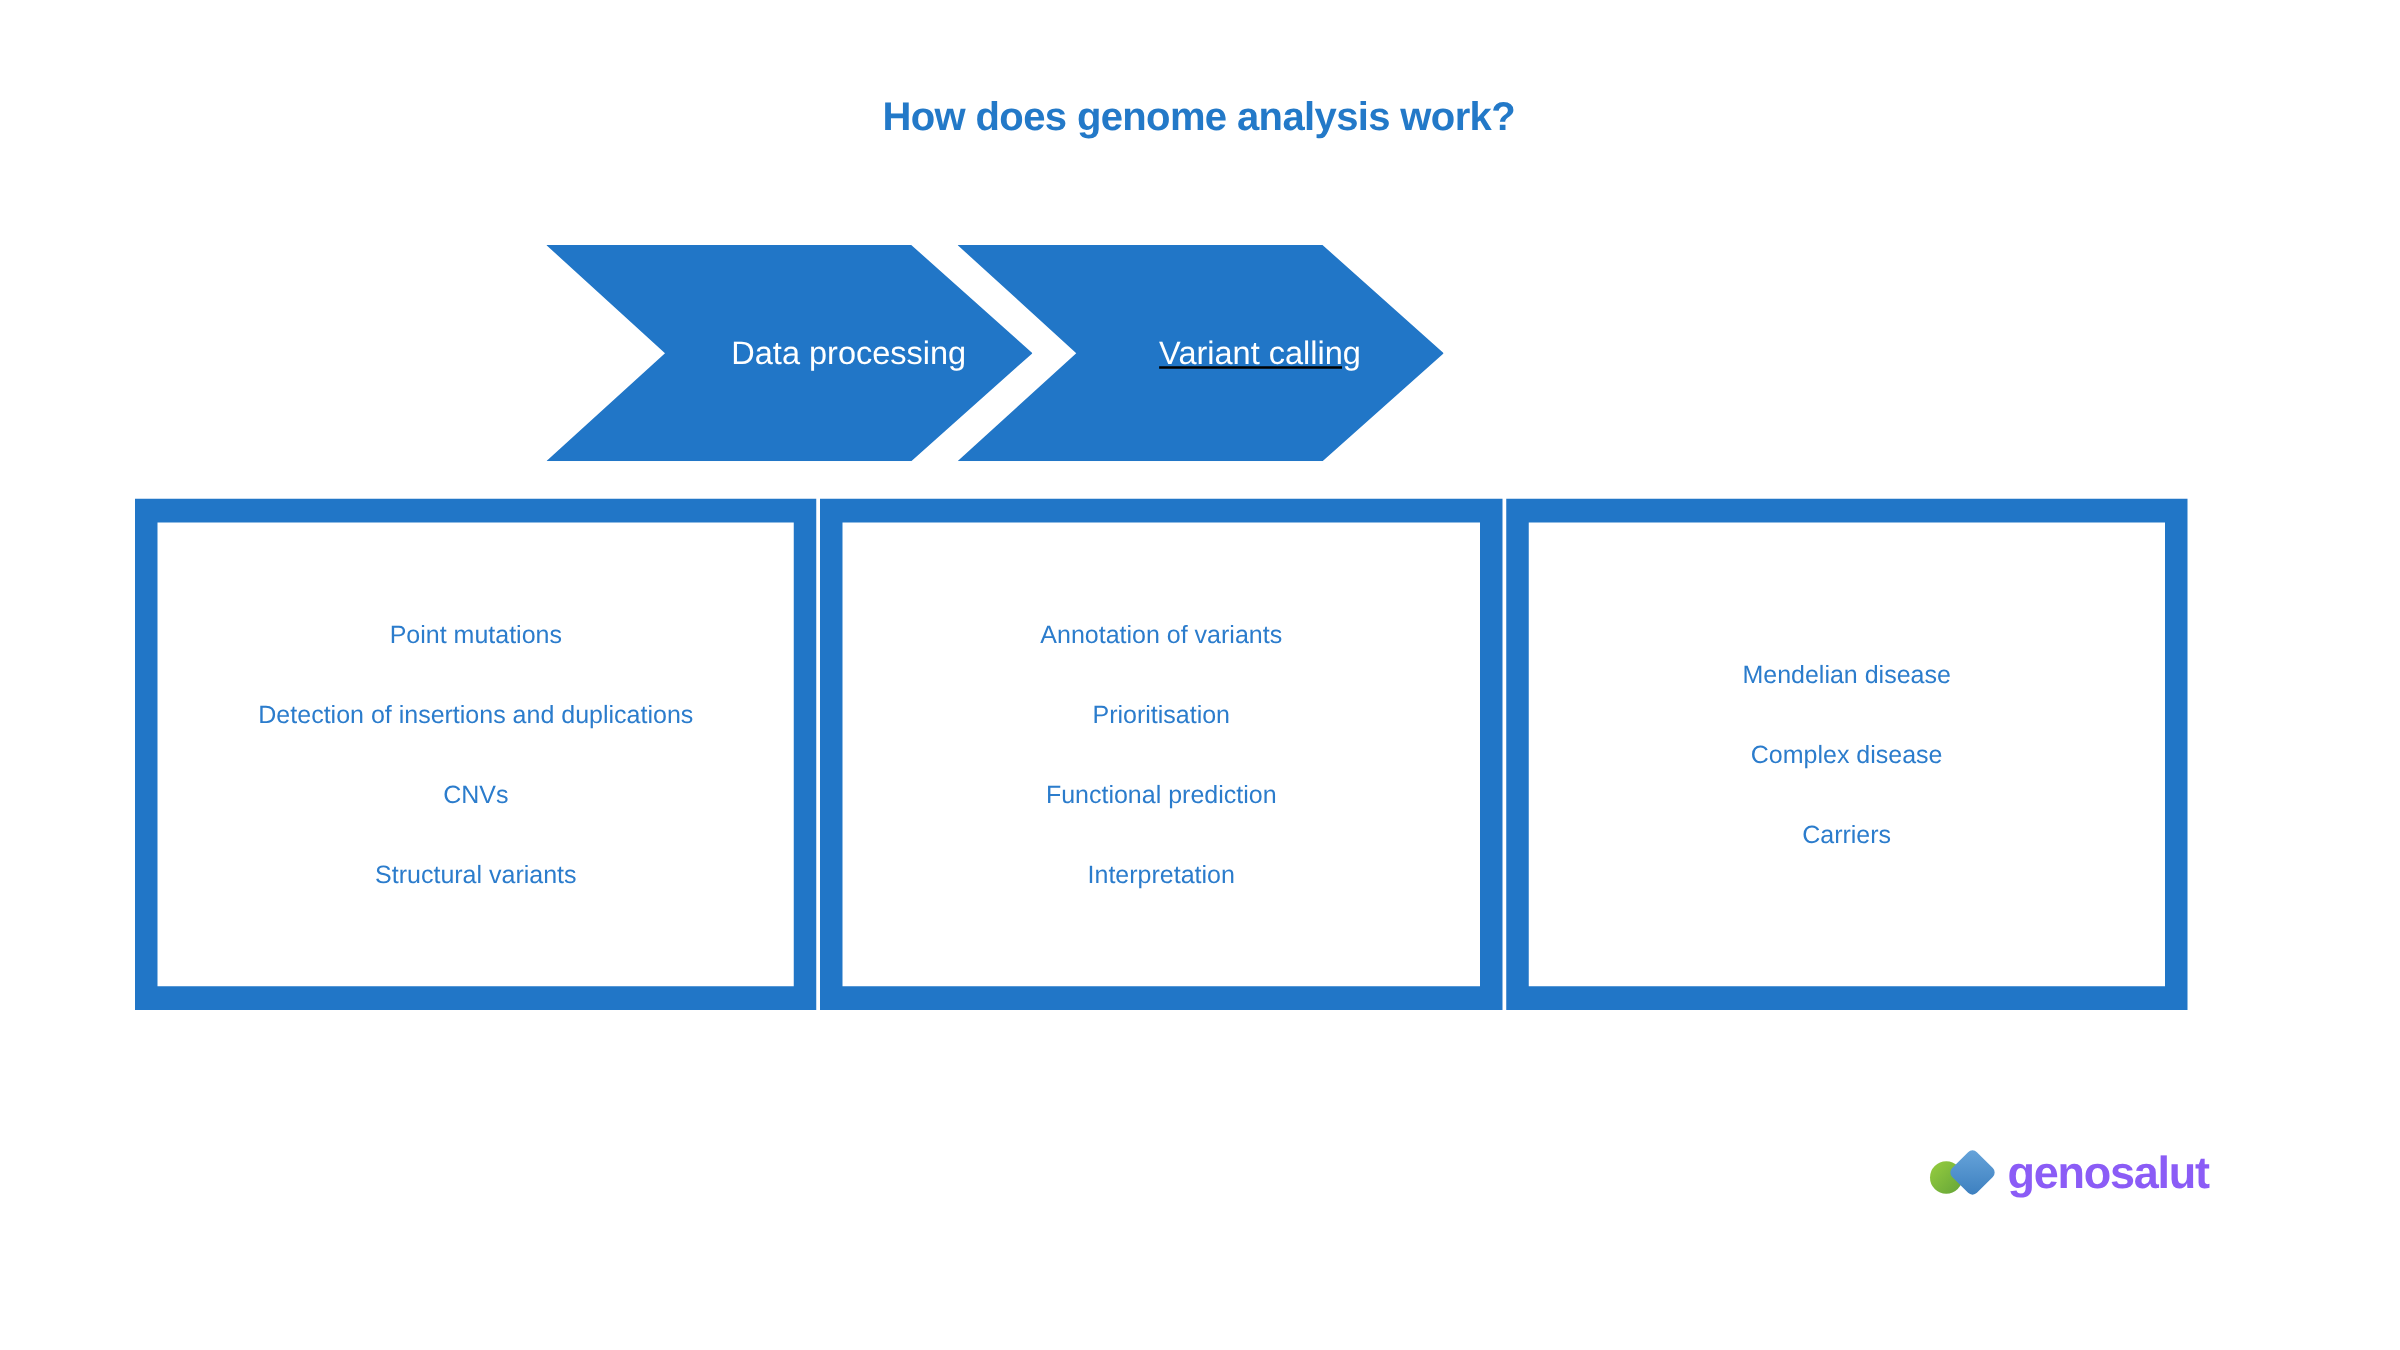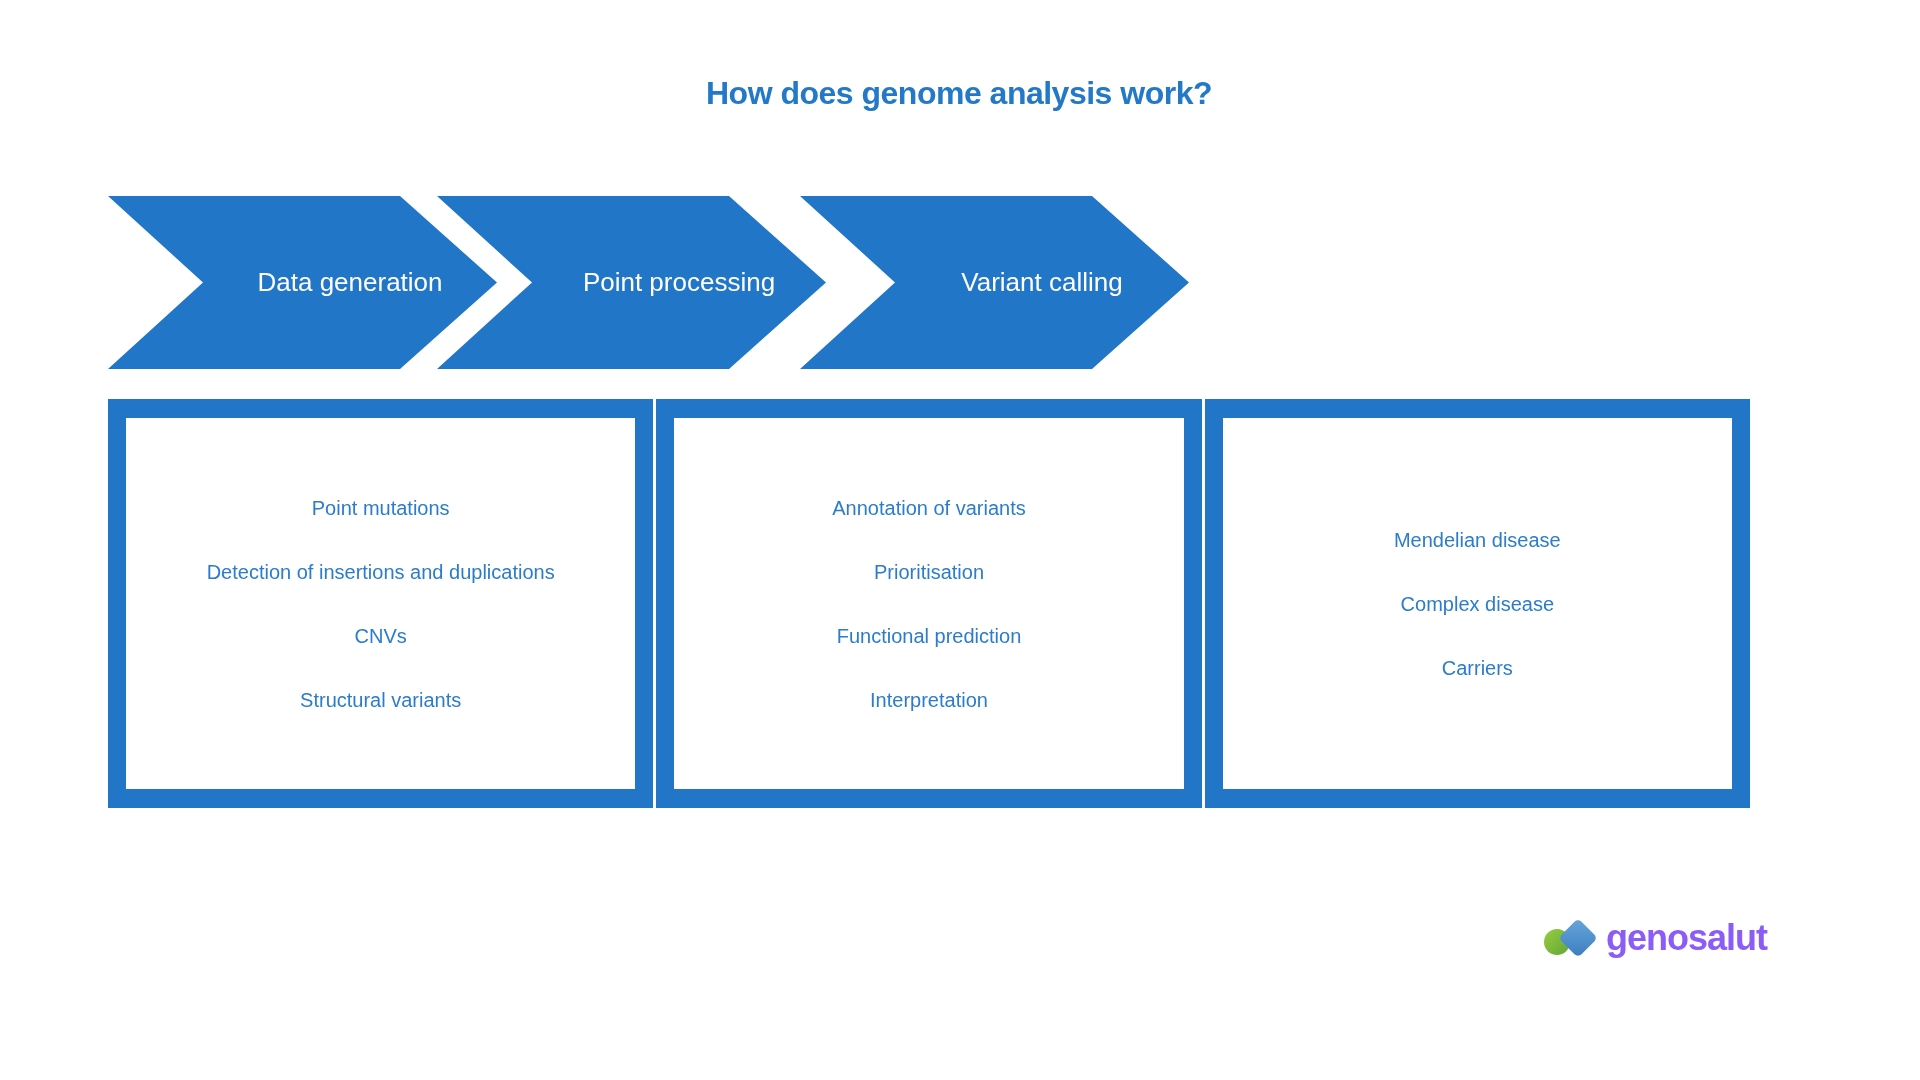--- a/index.html
+++ b/index.html
@@ -35,21 +35,21 @@
     padding-left:95px;
     box-sizing:border-box;
   }
   .chevron .stage-label {
     color:#ffffff;
     font-size:26px;
     white-space:nowrap;
   }
   .chevron.c0 { left:0; }
   .chevron.c1 { left:329px; }
-  .chevron.c2 { left:692px; }
+  .chevron.c2 { left:658px;text-decoration:underline; }
   .chevron.c3 { left:987px; }
   .chevron.c4 { left:1316px; }
 
   
   .band {
     position:absolute;
     left:108px; top:399px;
     width:1642px; height:409px;
     display:flex;
     gap:3px;
@@ -99,25 +99,22 @@
     color:#8b5cf6;
     letter-spacing:-1px;
   }
 </style>
 </head>
 <body>
 
 <h1 class="title">How does genome analysis work?</h1>
 
 <div class="arrow-row">
-  <div class="chevron c0">
-    <span class="stage-label">Data generation</span>
-  </div>
   <div class="chevron c1">
-    <span class="stage-label">Point processing</span>
+    <span class="stage-label">Data processing</span>
   </div>
   <div class="chevron c2">
     <span class="stage-label">Variant calling</span>
   </div>
 </div>
 
 <div class="band">
 
 
 

